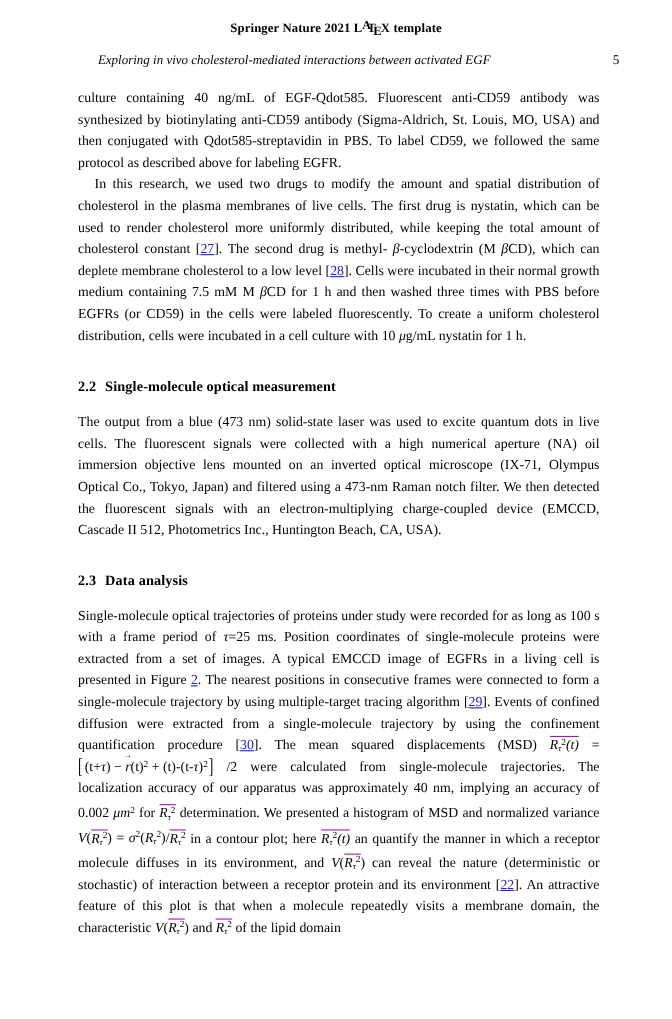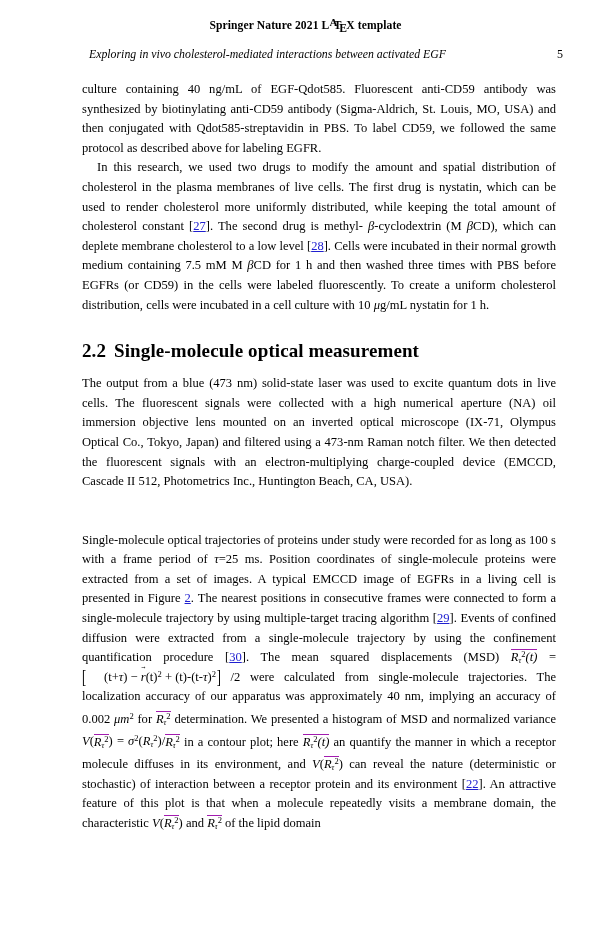--- a/index.html
+++ b/index.html
@@ -71,35 +71,35 @@
     width: 563px;
     text-align: right;
     font-size: 12px;
     font-style: normal;
   }
 
   
   .body {
     position: absolute;
     top: 80px;
-    left: 82px;
+    left: 71px;
     width: 474px;
   }
   p.para {
     margin: 0;
     font-size: 12.55px;
     line-height: 19.6px;
     text-align: justify;
     text-justify: inter-word;
     hyphens: manual;
   }
   p.indent { text-indent: 15px; }
 
   h2.sec {
-    font-size: 19px;
+    font-size: 13px;
     font-weight: bold;
     margin: 0;
     line-height: 20px;
     letter-spacing: 0.1px;
   }
   .sec-num { margin-right: 8px; }
 
   .sp-before-sec { height: 26px; }
   .sp-after-sec  { height: 13px; }
 
@@ -137,21 +137,21 @@
     top: -0.72em;
     left: 50%;
     transform: translateX(-45%) scaleX(0.7);
     font-size: 0.72em;
     font-style: normal;
     line-height: 1;
   }
   .brk {
     display: inline-block;
     position: relative;
-    padding: 0 5px 0 22px;
+    padding: 0 5px 0 6px;
     line-height: 1.28;
   }
   .brk::before, .brk::after {
     position: absolute;
     top: 50%;
     transform: translateY(-50%) scaleY(1.55);
     font-size: 1em;
     font-style: normal;
   }
   .brk::before { content: "["; left: 0; }
@@ -188,19 +188,20 @@
     <div class="sp-before-sec"></div>
 
     <h2 class="sec"><span class="sec-num">2.2</span><span>Single-molecule optical measurement</span></h2>
 
     <div class="sp-after-sec"></div>
 
     <p class="para"><span>The output from a blue (473 nm) solid-state laser was used to excite quantum dots in live cells. The fluorescent signals were collected with a high numerical aperture (NA) oil immersion objective lens mounted on an inverted optical microscope (IX-71, Olympus Optical Co., Tokyo, Japan) and filtered using a 473-nm Raman notch filter. We then detected the fluorescent signals with an electron-multiplying charge-coupled device (EMCCD, Cascade II 512, Photometrics Inc., Huntington Beach, CA, USA).</span></p>
 
     <div class="sp-before-sec"></div>
 
+    <h2 class="sec"><span class="sec-num">2.3</span><span>Data analysis</span></h2>
 
     <div class="sp-after-sec"></div>
 
     <p class="para bigline"><span>Single-molecule optical trajectories of proteins under study were recorded for as long as 100 s with a frame period of </span><span class="m">τ</span><span>=25 ms. Position coordinates of single-molecule proteins were extracted from a set of images. A typical EMCCD image of EGFRs in a living cell is presented in Figure </span><span class="cite">2</span><span>. The nearest positions in consecutive frames were connected to form a single-molecule trajectory by using multiple-target tracing algorithm [</span><span class="cite">29</span><span>]. Events of confined diffusion were extracted from a single-molecule trajectory by using the confinement quantification procedure [</span><span class="cite">30</span><span>]. The mean squared displacements (MSD) </span><span class="m ovl"><span>R</span><span class="sub">τ</span><span class="sup">2</span><span>(t)</span></span><span> = </span><span class="m brk"><span class="mup">(t+</span><span>τ</span><span class="mup">) − </span><span class="vec">r</span><span class="mup">(t)</span><span class="sup">2</span><span class="mup"> + (t)-(t-</span><span>τ</span><span class="mup">)</span><span class="sup">2</span></span><span class="mup"> /2</span><span> were calculated from single-molecule trajectories. The localization accuracy of our apparatus was approximately 40 nm, implying an accuracy of 0.002 </span><span class="m"><span>μm</span><span class="sup">2</span></span><span> for </span><span class="m ovl"><span>R</span><span class="sub">τ</span><span class="sup">2</span></span><span> determination. We presented a histogram of MSD and normalized variance </span><span class="m"><span>V</span><span class="mup">(</span><span class="ovl"><span>R</span><span class="sub">τ</span><span class="sup">2</span></span><span class="mup">)</span><span class="mup"> = </span><span>σ</span><span class="sup">2</span><span class="mup">(</span><span>R</span><span class="sub">τ</span><span class="sup">2</span><span class="mup">)</span><span class="mup">/</span><span class="ovl"><span>R</span><span class="sub">τ</span><span class="sup">2</span></span></span><span> in a contour plot; here </span><span class="m ovl"><span>R</span><span class="sub">τ</span><span class="sup">2</span><span>(t)</span></span><span> an quantify the manner in which a receptor molecule diffuses in its environment, and </span><span class="m"><span>V</span><span class="mup">(</span><span class="ovl"><span>R</span><span class="sub">τ</span><span class="sup">2</span></span><span class="mup">)</span></span><span> can reveal the nature (deterministic or stochastic) of interaction between a receptor protein and its environment [</span><span class="cite">22</span><span>]. An attractive feature of this plot is that when a molecule repeatedly visits a membrane domain, the characteristic </span><span class="m"><span>V</span><span class="mup">(</span><span class="ovl"><span>R</span><span class="sub">τ</span><span class="sup">2</span></span><span class="mup">)</span></span><span> and </span><span class="m ovl"><span>R</span><span class="sub">τ</span><span class="sup">2</span></span><span> of the lipid domain</span></p>
 
   </div>
 </div>
 
 </body></html>

